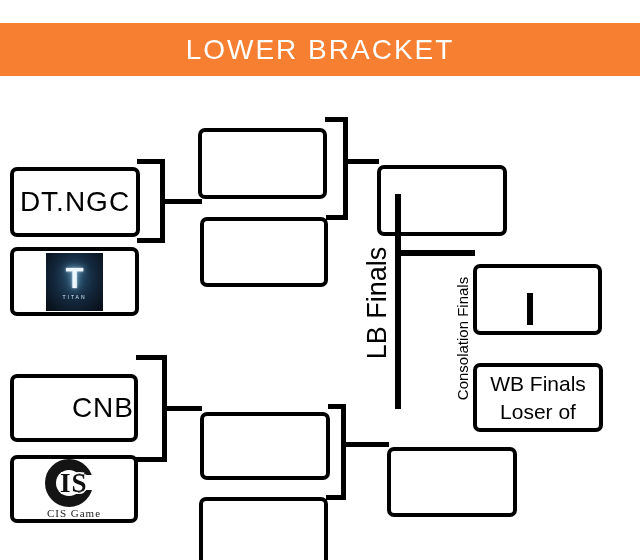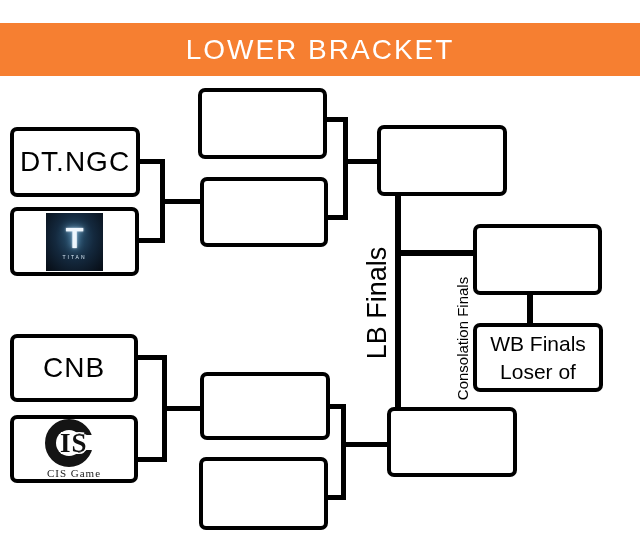--- a/index.html
+++ b/index.html
@@ -16,20 +16,21 @@
   .banner-title {
     color:#ffffff; font-size:28px; letter-spacing:2px; font-weight:400;
   }
 
   
   .box {
     position:absolute; box-sizing:border-box; background:#ffffff;
     border:4px solid #000000; border-radius:7px;
     display:flex; align-items:center; justify-content:center;
     flex-direction:column;
+    margin-top:40px;
   }
   .team-name { color:#000000; font-size:28px; letter-spacing:1px; }
 
   
   .line { position:absolute; background:#000000; }
 
   
   .vlabel {
     position:absolute; display:flex; align-items:center; justify-content:center;
     color:#000000; white-space:nowrap;
@@ -88,21 +89,21 @@
     <span class="team-name">DT.NGC</span>
   </div>
 
   <div class="box" style="left:10px; top:207px; width:129px; height:69px;">
     <div class="titans-logo">
       <span class="titans-monogram">T</span>
       <span class="titans-caption">TITAN</span>
     </div>
   </div>
 
-  <div class="box" style="left:10px; top:334px; width:128px; height:68px;">
+  <div class="box" style="left:10px; top:334px; width:128px; height:68px;align-items:flex-end;">
     <span class="team-name">CNB</span>
   </div>
 
   <div class="box" style="left:10px; top:415px; width:128px; height:68px;">
     <div class="cis-logo">
       <span class="cis-ring"></span>
       <span class="cis-ring-gap"></span>
       <span class="cis-letters">IS</span>
     </div>
     <span class="cis-caption">CIS Game</span>

